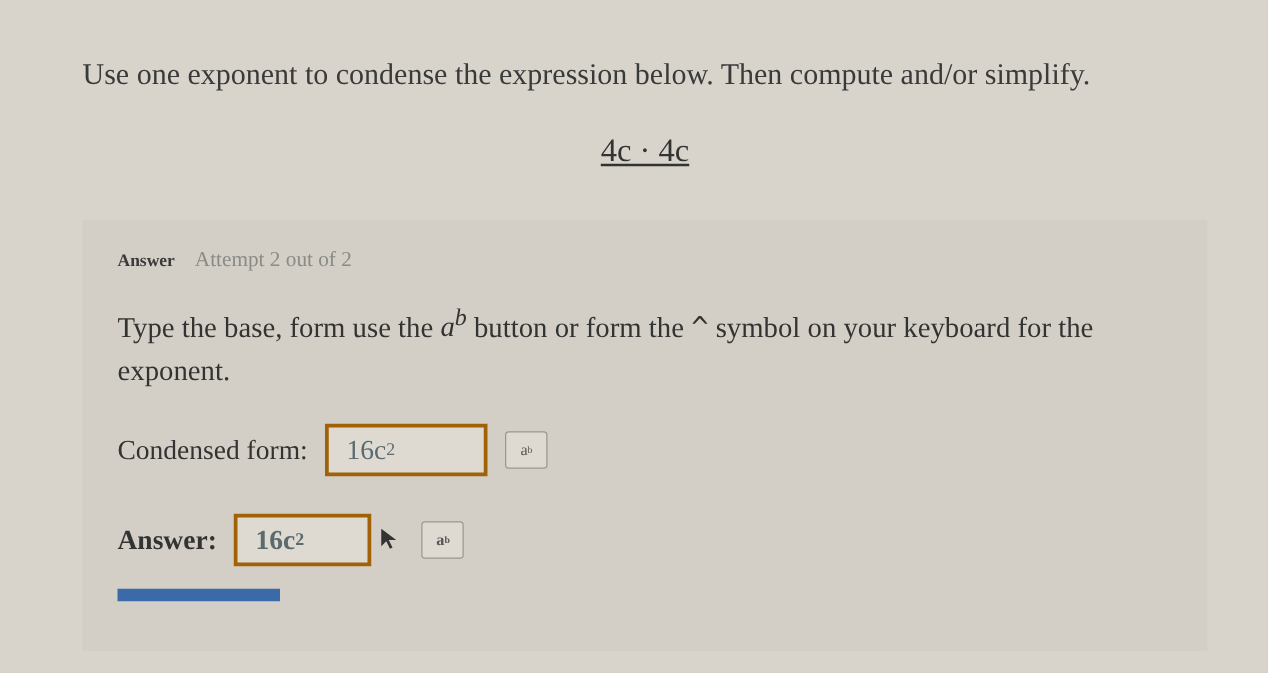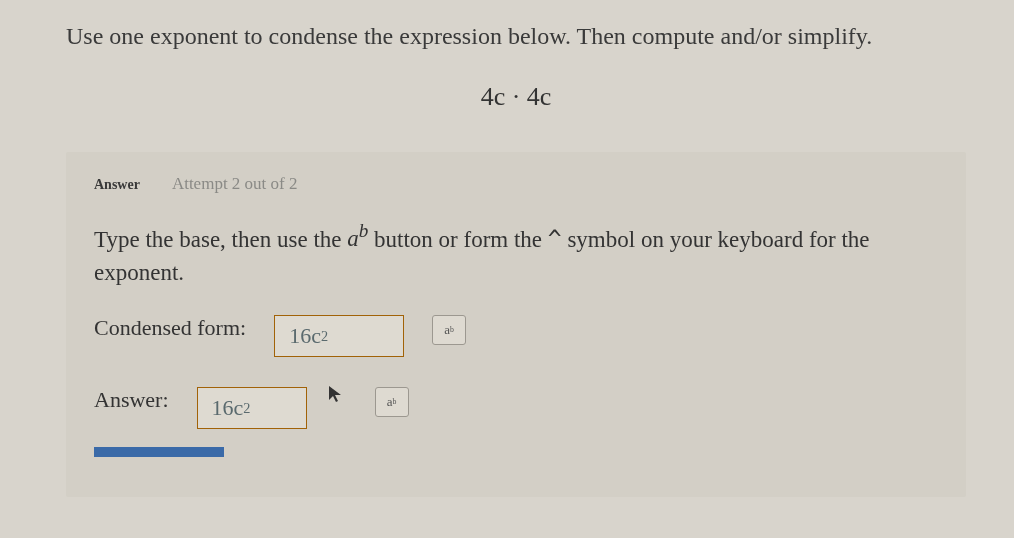--- a/index.html
+++ b/index.html
@@ -6,71 +6,72 @@
     body {
       font-family: Georgia, 'Times New Roman', serif;
       background: #d8d4cc;
       width: 1014px;
       height: 538px;
       overflow: hidden;
       color: #2a2a2a;
       position: relative;
     }
     .page {
-      padding: 20px 48px 0 66px;
+      padding: 44px 48px 0 66px;
     }
     .question-text {
       font-size: 24px;
       color: #3a3a3a;
       line-height: 1.4;
       margin-bottom: 28px;
     }
     .expression-area {
       text-align: center;
       font-size: 26px;
       color: #333;
       margin-bottom: 40px;
       font-family: Georgia, serif;
+      text-decoration: underline;
     }
     .answer-block {
       background: #d3cfc6;
       padding: 22px 28px 40px 28px;
       border-radius: 2px;
     }
     .answer-header {
       margin-bottom: 24px;
     }
     .answer-label {
       font-weight: bold;
       font-size: 14px;
       color: #3a3a3a;
     }
     .attempt-label {
       font-size: 17px;
       color: #8a8a86;
-      margin-left: 28px;
+      margin-left: 12px;
     }
     .instruction {
       font-size: 23px;
       color: #333;
       line-height: 1.45;
       margin-bottom: 26px;
     }
     .sup-b { }
     .caret { font-family: monospace; }
     .form-row {
       display: flex;
-      align-items: flex-start;
-      gap: 28px;
+      align-items: center;
+      gap: 14px;
       margin-bottom: 30px;
       font-size: 22px;
       color: #333;
     }
     .input-box {
-      border: 1px solid #a16207;
+      border: 3px solid #a16207;
       background: #dedad1;
       padding: 6px 14px;
       min-width: 130px;
       height: 42px;
       font-size: 22px;
       color: #5a6a6e;
       display: inline-flex;
       align-items: center;
       font-family: Georgia, serif;
     }
@@ -123,36 +124,36 @@
   <div class="expression-area">4c · 4c</div>
 
   <div class="answer-block">
 
     <div class="answer-header">
       <span class="answer-label">Answer</span>
       <span class="attempt-label">Attempt 2 out of 2</span>
     </div>
 
     <div class="instruction">
-      <span>Type the base, then use the </span><i class="sup-b"><span>a</span><sup>b</sup></i><span> button or form the </span><span class="caret">^</span><span> symbol on your keyboard for the exponent.</span>
+      <span>Type the base, form use the </span><i class="sup-b"><span>a</span><sup>b</sup></i><span> button or form the </span><span class="caret">^</span><span> symbol on your keyboard for the exponent.</span>
     </div>
 
     <div class="form-row">
       <span>Condensed form:</span>
       <div class="input-box">
         <span>16c</span>
           <span class="exp-sup">2</span>
       </div>
       <div class="exp-button">
         <span>a</span>
           <span class="small-sup">b</span>
       </div>
     </div>
 
-    <div class="form-row" style="margin-bottom:18px;">
+    <div class="form-row" style="margin-bottom:18px;font-weight:bold;">
       <span>Answer:</span>
       <div class="input-box" style="min-width:110px;">
         <span>16c</span>
           <span class="exp-sup">2</span>
       </div>
       <span class="cursor-icon">
         <svg width="22" height="22" viewBox="0 0 22 22">
             <path d="M4 3 L4 17 L8 13 L11 19 L13 18 L10 12 L16 12 Z" fill="#333"></path>
           </svg>
       </span>

